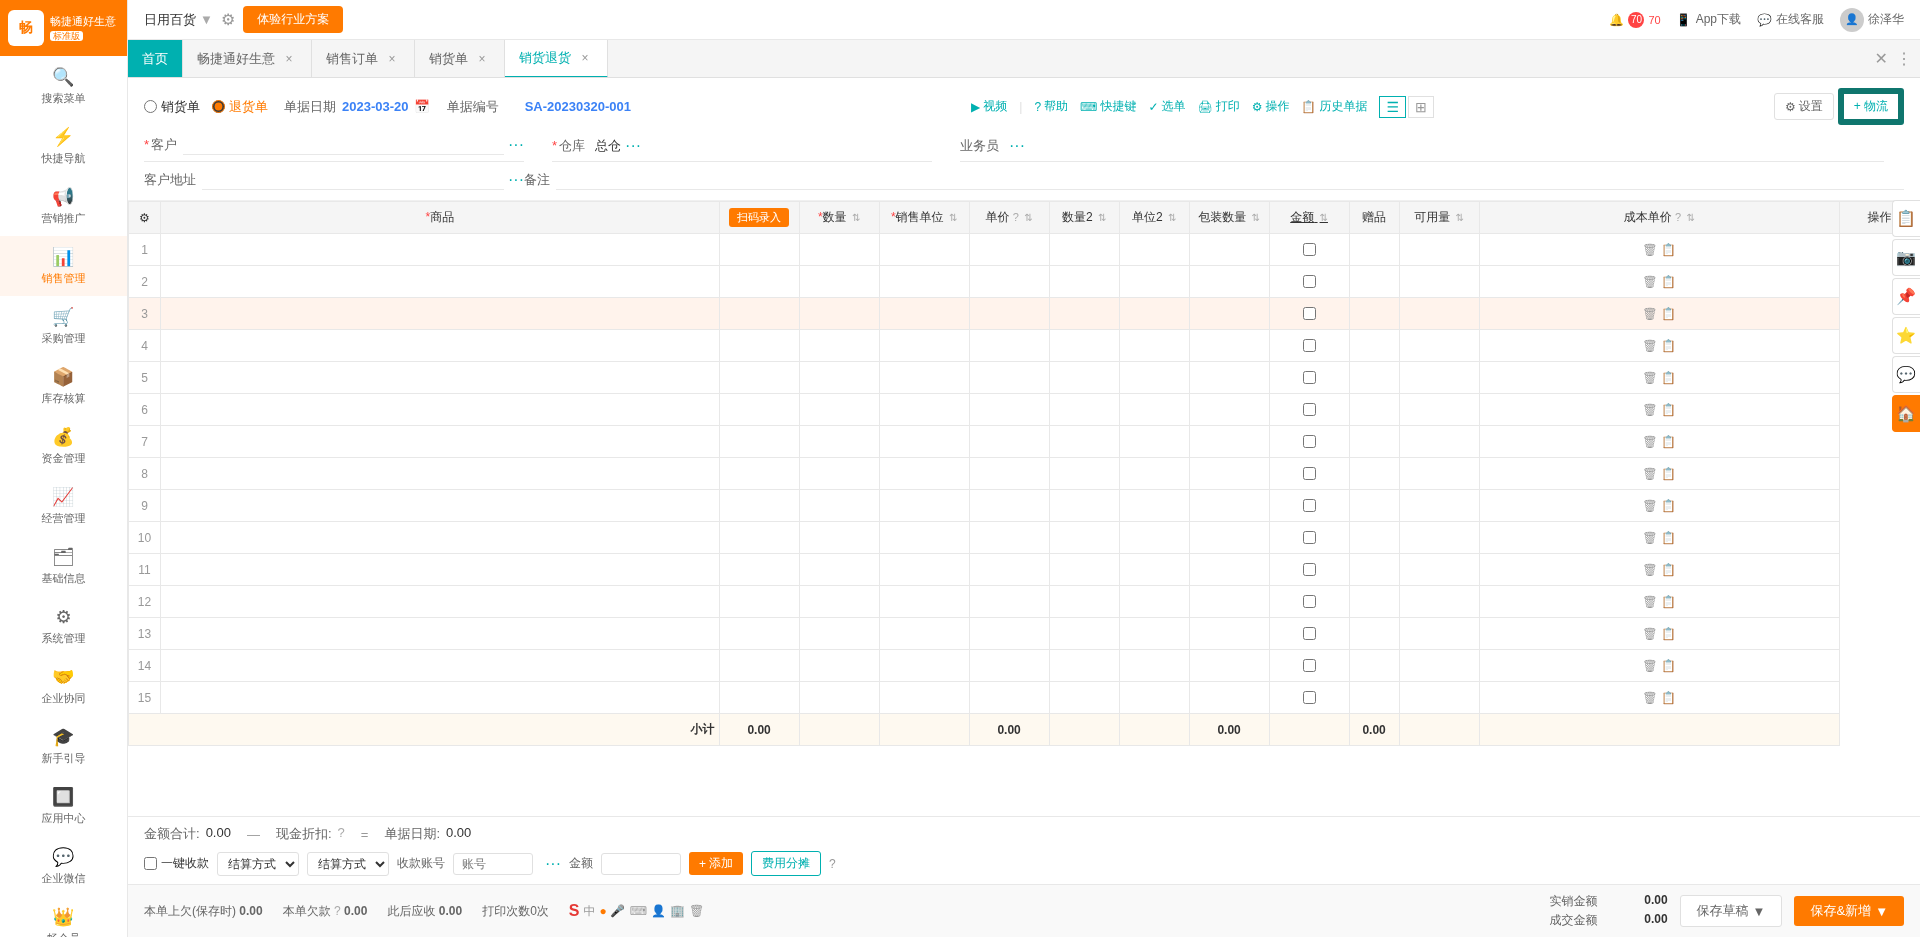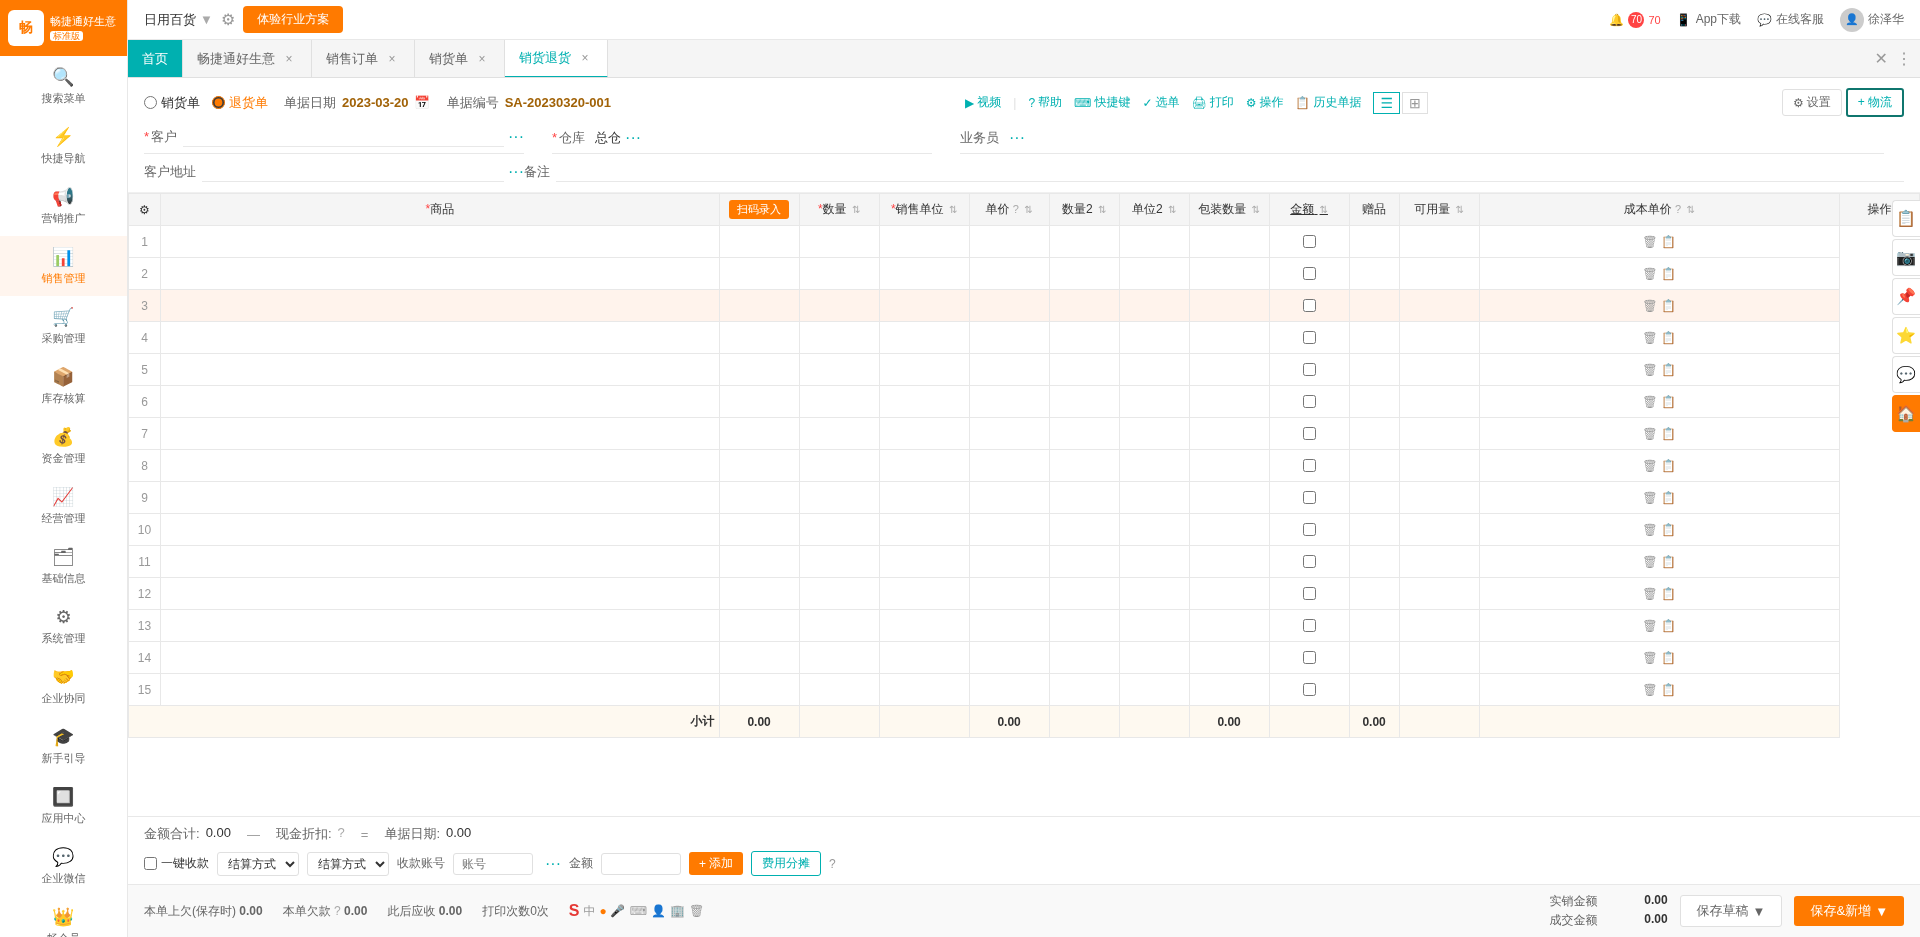--- a/index.html
+++ b/index.html
@@ -42,34 +42,34 @@
 
     
     .form-header { padding: 10px 16px; border-bottom: 1px solid #f0f0f0; }
     .form-row1 { display: flex; align-items: center; gap: 16px; margin-bottom: 10px; }
     .radio-group { display: flex; align-items: center; gap: 12px; }
     .radio-item { display: flex; align-items: center; gap: 4px; cursor: pointer; font-size: 13px; }
     .radio-item input[type=radio] { accent-color: #ff7a00; }
     .radio-item.selected { color: #ff7a00; }
     .form-field { display: flex; align-items: center; gap: 6px; font-size: 13px; }
     .form-field label { color: #666; white-space: nowrap; }
-    .form-field span { color: #a16207; font-weight: 500; }
+    .form-field span { color: #3b82f6; font-weight: 500; }
     .form-field .cal-icon { color: #999; cursor: pointer; }
     .form-actions { display: flex; align-items: center; gap: 12px; margin-left: auto; font-size: 12px; color: #00b0b0; }
     .form-action-item { display: flex; align-items: center; gap: 3px; cursor: pointer; }
 
     .form-row2 { display: flex; align-items: flex-end; gap: 8px; }
     .form-row2 .field-group { display: flex; align-items: center; flex: 1; border-bottom: 1px solid #e8e8e8; padding-bottom: 6px; margin-right: 20px; }
     .field-label { color: #666; font-size: 13px; white-space: nowrap; margin-right: 6px; }
     .field-label.required::before { content: "*"; color: #ff4444; margin-right: 2px; }
     .field-input { flex: 1; border: none; border-bottom: 1px solid #e8e8e8; outline: none; font-size: 13px; color: #333; padding: 2px 0; }
     .field-dots { color: #00b0b0; font-size: 16px; cursor: pointer; margin-left: 4px; }
     .btn-set { display: flex; align-items: center; gap: 4px; }
     .btn-setting { border: 1px solid #e0e0e0; background: #fff; padding: 4px 10px; border-radius: 3px; cursor: pointer; font-size: 12px; color: #666; display: flex; align-items: center; gap: 3px; }
-    .btn-wuliu { border: 2px solid #0f766e; background: #fff; padding: 4px 10px; border-radius: 3px; cursor: pointer; font-size: 12px; color: #00b0b0; display: flex; align-items: center; gap: 3px; }
+    .btn-wuliu { border: 6px solid #0f766e; background: #fff; padding: 4px 10px; border-radius: 3px; cursor: pointer; font-size: 12px; color: #00b0b0; display: flex; align-items: center; gap: 3px; }
 
     .form-row3 { display: flex; align-items: center; margin-top: 8px; }
     .form-row3 .field-group { display: flex; align-items: center; flex: 1; }
 
     
     .table-container { flex: 1; overflow: auto; position: relative; }
     table { width: 100%; border-collapse: collapse; font-size: 12px; }
     table thead { background: #f5f5f5; position: sticky; top: 0; z-index: 10; }
     table thead th { border: 1px solid #e8e8e8; padding: 6px 4px; text-align: center; color: #333; font-weight: normal; white-space: nowrap; }
     table tbody td { border: 1px solid #e8e8e8; padding: 3px 4px; height: 32px; text-align: center; color: #333; }
@@ -268,21 +268,21 @@
             <span>退货单</span>
           </label>
         </div>
         <div class="form-field">
           <label>单据日期</label>
           <span style="font-weight:bold;">2023-03-20</span>
           <span class="cal-icon">📅</span>
         </div>
         <div class="form-field">
           <label>单据编号</label>
-          <span style="font-weight:bold;">SA-20230320-001</span>
+          <span style="font-weight:bold;margin-left:20px;">SA-20230320-001</span>
         </div>
         <div class="form-actions">
           <div class="form-action-item">
             <span>▶</span>
             <span>视频</span>
           </div>
           <span style="color:#e0e0e0;">|</span>
           <div class="form-action-item">
             <span>?</span>
             <span>帮助</span>

